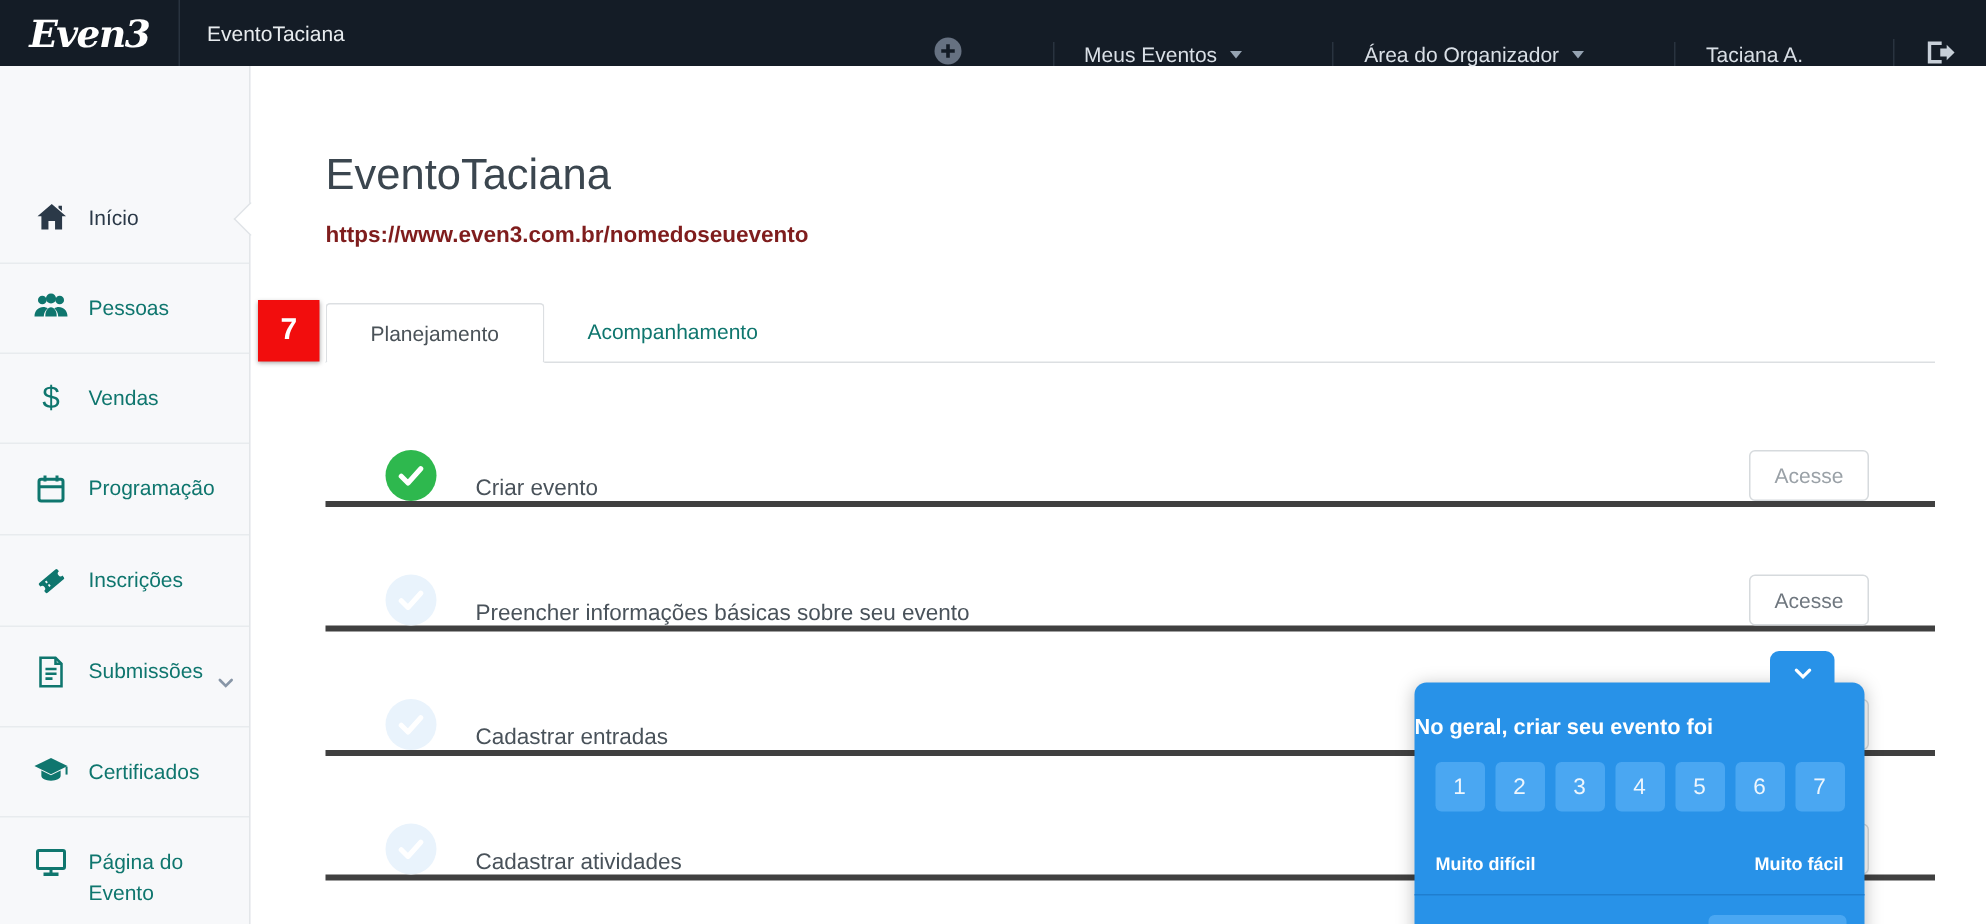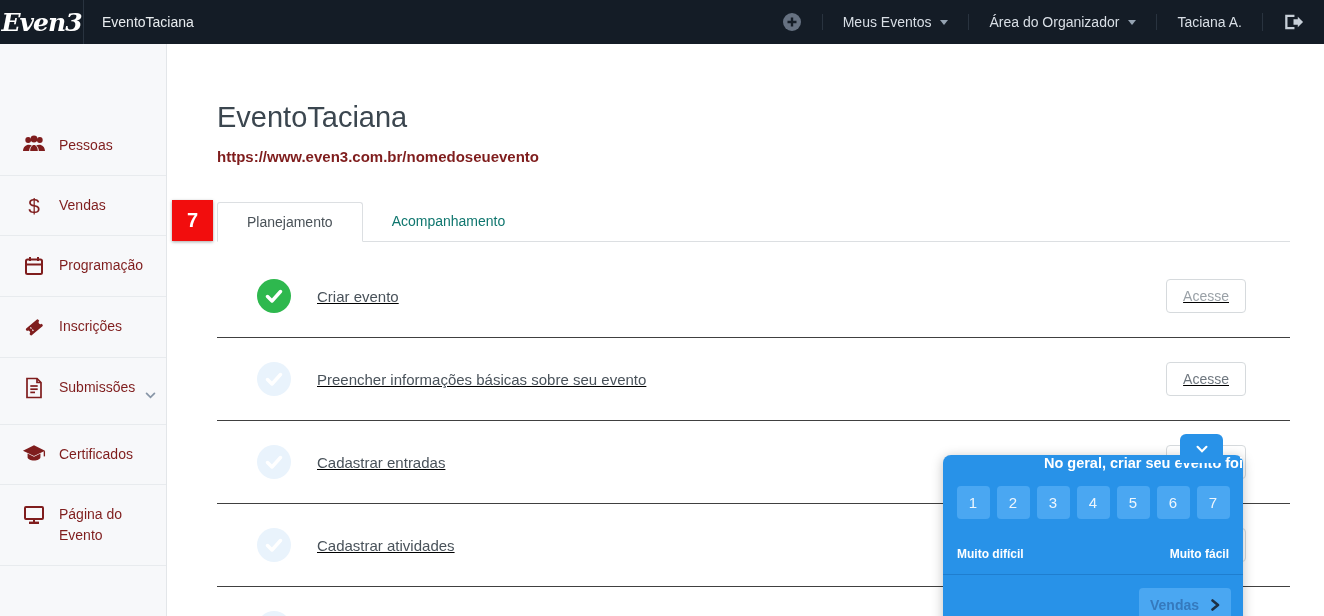--- a/index.html
+++ b/index.html
@@ -1,66 +1,66 @@
 <!DOCTYPE html>
 <html><head>
 <meta charset="utf-8">
 <style>
   * { box-sizing: border-box; margin: 0; padding: 0; }
   body { font-family: "Liberation Sans", sans-serif; background:#fff; }
   .app { width:1324px; height:616px; position:relative; overflow:hidden; background:#fff; }
 
   
   .navbar { height:44px; background:#141c26; display:flex; align-items:stretch; color:#dde2e7; }
-  .logo-box { width:84px; display:flex; align-items:center; justify-content:center; border-right:1px solid #29333f; cursor:pointer; }
+  .logo-box { width:120px; display:flex; align-items:center; justify-content:center; border-right:1px solid #29333f; cursor:pointer; }
   .logo { font-family:"DejaVu Serif", serif; font-style:italic; font-weight:bold; font-size:25px; color:#fff; letter-spacing:-1px; }
   .nav-event-name { display:flex; align-items:center; margin-left:18px; font-size:14px; color:#e8ecef; }
-  .nav-right { margin-left:auto; display:flex; align-items:center; }
+  .nav-right { margin-left:auto; display:flex; align-items:flex-end;gap:40px; }
   .nav-right > div { display:flex; align-items:center; padding:0 20px; font-size:14px; color:#d9dfe6; cursor:pointer; }
   .nav-right > div + div { border-left:1px solid #29333f; }
   .caret-down { width:0; height:0; border-left:4px solid transparent; border-right:4px solid transparent; border-top:5px solid #95a3b2; margin-left:9px; }
 
   
   .layout { display:flex; height:572px; overflow:hidden; }
 
   
   .sidebar { width:167px; background:#f7f8fa; border-right:1px solid #e3e6e9; padding-top:72px; flex-shrink:0; }
-  .side-item { display:flex; align-items:flex-start; padding:19px 10px 19px 22px; border-bottom:1px solid #e8ebee; color:#7f1d1d; font-size:14px; cursor:pointer; position:relative; line-height:21px; }
+  .side-item { display:flex; align-items:flex-start; padding:19px 10px 19px 22px; border-bottom:1px solid #e8ebee; color:#0f766e; font-size:14px; cursor:pointer; position:relative; line-height:21px; }
   .side-item .icn { width:24px; display:flex; justify-content:center; flex-shrink:0; margin-right:13px; margin-top:0; }
   .side-item.active { color:#2b3948; }
   .side-item .lbl { flex:1; }
   .notch { position:absolute; right:-9px; top:50%; width:16px; height:16px; background:#fff; border-left:1px solid #dfe3e7; border-bottom:1px solid #dfe3e7; transform:translateY(-50%) rotate(45deg); z-index:2; }
   .dollar { font-size:21px; line-height:21px; font-weight:400; }
   .sub-chevron { margin-left:6px; margin-top:7px; color:#8896a7; }
 
   
   .content { flex:1; padding:57px 34px 0 50px; overflow:hidden; }
   .page-title { font-size:29px; font-weight:400; color:#3b464f; }
   .event-url { display:inline-block; margin-top:14px; font-size:15px; font-weight:bold; color:#7f1d1d; text-decoration:none; }
 
   .tabs-bar { margin-top:36px; display:flex; border-bottom:1px solid #dcdfe2; position:relative; }
   .badge { position:absolute; left:-45px; top:-2px; width:41px; height:41px; background:#f20d0d; color:#fff; font-size:20px; font-weight:bold; display:flex; align-items:center; justify-content:center; box-shadow:0 1px 3px rgba(0,0,0,.35); z-index:3; }
   .tab { padding:11px 29px; font-size:14px; cursor:pointer; }
   .tab.active { background:#fff; border:1px solid #dcdfe2; border-bottom-color:#fff; border-radius:3px 3px 0 0; margin-bottom:-1px; color:#4a5258; }
   .tab.inactive { color:#0f766e; }
 
-  .check-row { display:flex; align-items:center; height:83px; border-bottom:1px solid #404040; padding:0 44px 0 40px;text-decoration:underline; }
+  .check-row { display:flex; align-items:flex-end; height:83px; border-bottom:4px solid #404040; padding:0 44px 0 40px; }
   .checklist { margin-top:13px; }
   .check-circle { width:34px; height:34px; border-radius:50%; margin-right:26px; display:flex; align-items:center; justify-content:center; flex-shrink:0; }
   .check-circle.done { background:#2eb84e; }
   .check-circle.todo { background:#e9f3fc; }
   .check-label { flex:1; font-size:15px; color:#49525a; }
   .acesse-btn { padding:8px 16px; border:1px solid #d6dadd; border-radius:4px; background:#fff; color:#6f777f; font-size:14px; cursor:pointer; font-family:inherit; }
   .acesse-btn.muted { color:#9aa1a7; }
 
   
   .feedback { position:absolute; left:943px; top:434px; width:300px; z-index:20; }
   .collapse-tab { position:absolute; top:0; left:237px; width:43px; height:29px; background:#2892e8; border-radius:6px 6px 0 0; display:flex; align-items:center; justify-content:center; cursor:pointer; }
   .fb-panel { margin-top:21px; background:#2892e8; border-radius:8px; box-shadow:0 2px 12px rgba(0,0,0,.25); height:210px; }
-  .fb-title { text-align:right; color:#fff; font-weight:bold; font-size:14.5px; padding:0 0 15px; }
+  .fb-title { text-align:left; color:#fff; font-weight:bold; font-size:14.5px; padding:22px 0 15px; }
   .fb-scale { display:flex; justify-content:center; gap:7px; }
   .fb-num { width:33px; height:33px; background:#4aa7f2; border:none; border-radius:4px; color:#eef6fd; font-size:15px; cursor:pointer; font-family:inherit; }
   .fb-labels { display:flex; justify-content:space-between; padding:0 14px; margin-top:28px; color:#fff; font-weight:bold; font-size:12px; }
   .fb-divider { border:none; border-top:1px solid #1f7ecf; margin:13px 0 0; }
   .fb-footer { display:flex; justify-content:flex-end; padding:13px 12px; }
   .fb-send { display:inline-flex; align-items:center; justify-content:center; gap:12px; width:92px; height:33px; background:#4aa7f2; border:none; border-radius:4px; color:#3579bd; font-weight:bold; font-size:14px; cursor:pointer; font-family:inherit; }
 </style>
 </head>
 <body>
 
@@ -99,20 +99,29 @@
               <path d="M11 6.2 h4.5 V3.6 L21 9 l-5.5 5.4 V11.8 H11 Z" fill="#c7cfd8"></path>
             </svg>
         </span>
       </div>
     </nav>
   </header>
 
   <div class="layout">
 
     <aside class="sidebar">
+      <div class="side-item active">
+        <span class="icn">
+          <svg width="21" height="19" viewBox="0 0 21 19" fill="currentColor">
+              <path d="M10.5 1 L20 9.2 h-2.6 V18 h-4.7 v-5.6 H8.3 V18 H3.6 V9.2 H1 Z M15 2.2 h2.3 v3.4 L15 3.6 Z"></path>
+            </svg>
+        </span>
+        <span class="lbl">Início</span>
+        <span class="notch"></span>
+      </div>
 
       <div class="side-item">
         <span class="icn">
           <svg width="24" height="17" viewBox="0 0 24 17" fill="currentColor">
               <circle cx="6.2" cy="5" r="2.9"></circle>
               <circle cx="17.8" cy="5" r="2.9"></circle>
               <circle cx="12" cy="4" r="3.4"></circle>
               <path d="M1 16 c0-4 2.8-6.3 5.8-6.3 1.2 0 2.2.4 3 .9 -1.6 1.2-2.6 3-2.6 5.4 Z"></path>
               <path d="M23 16 c0-4-2.8-6.3-5.8-6.3 -1.2 0-2.2.4-3 .9 1.6 1.2 2.6 3 2.6 5.4 Z"></path>
               <path d="M8.2 16 c0-3.8 1.7-6.1 3.8-6.1 s3.8 2.3 3.8 6.1 Z"></path>

